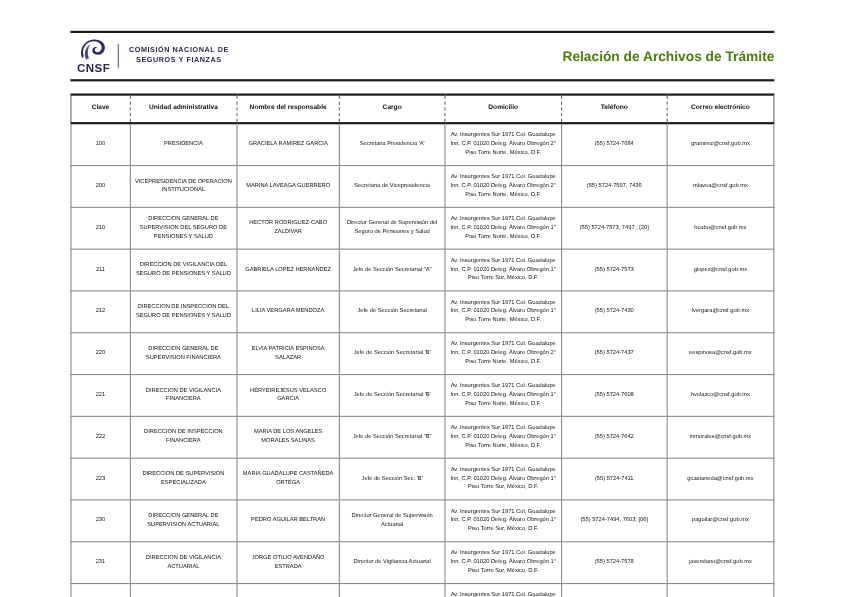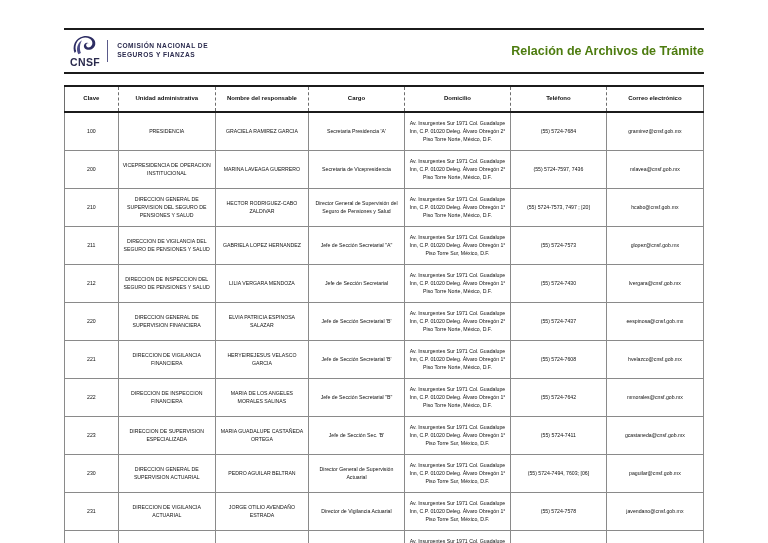--- a/index.html
+++ b/index.html
@@ -29,20 +29,21 @@
     height: 46px;
     display: flex;
     align-items: center;
   }
   .brand {
     display: flex;
     align-items: center;
     gap: 5px;
     padding-left: 6px;
     width: 250px;
+    text-align: center;
   }
   .logo-mark {
     display: flex;
     flex-direction: column;
     align-items: center;
     line-height: 1;
   }
   .logo-glyph { width: 30px; height: 22px; display: block; }
   .logo-word {
     font-size: 10.5px;

